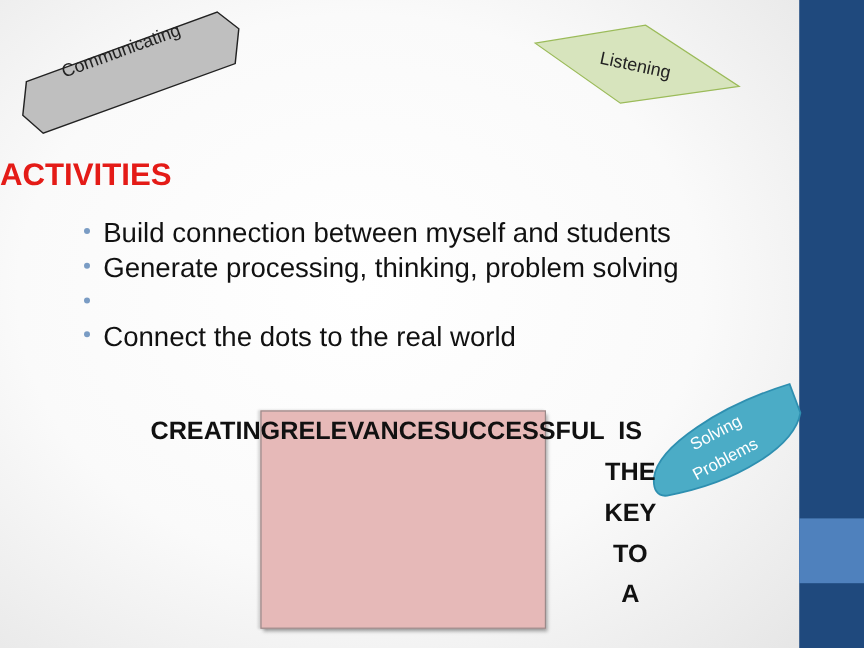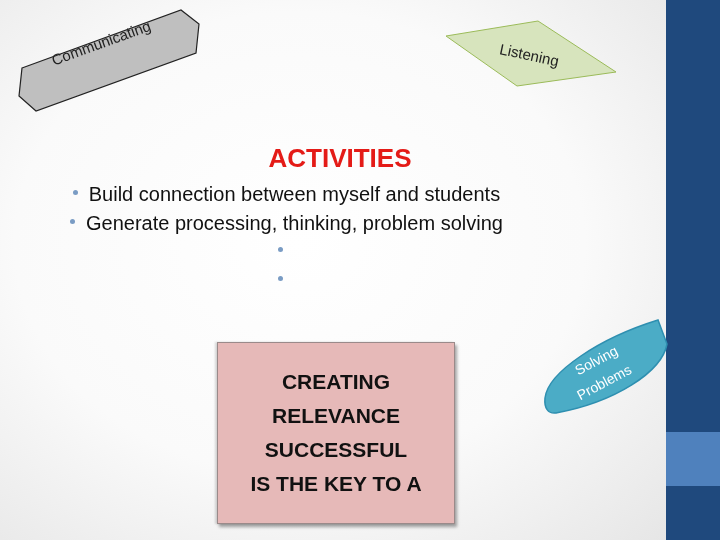--- a/index.html
+++ b/index.html
@@ -3,31 +3,31 @@
 <meta charset="utf-8">
 <style>
   html, body { margin:0; padding:0; }
   body { width:720px; height:540px; position:relative; overflow:hidden;
     font-family:"Liberation Sans", "DejaVu Sans", sans-serif; }
   .slide-bg { position:absolute; left:0; top:0; width:666px; height:540px;
     background: radial-gradient(ellipse at 45% 45%, #ffffff 0%, #fafafa 55%, #e6e6e6 100%); }
   .side-bar { position:absolute; left:666px; top:0; width:54px; height:540px; background:#1f497d; }
   .side-band { position:absolute; left:666px; top:432px; width:54px; height:54px; background:#4f81bd; }
   .shapes { position:absolute; left:0; top:0; width:720px; height:540px; }
-  .title { position:absolute; left:0; width:680px; top:143px; text-align:center;
+  .title { position:absolute; left:0; width:680px; top:130px; 
     color:#e41b17; font-weight:bold; font-size:26px; }
   .bullets { position:absolute; left:70px; top:180px; margin:0; padding:0; list-style:none; }
-  .bullets li { font-size:20px; color:#111; height:28.6px; line-height:28px; white-space:nowrap;text-align:center; }
+  .bullets li { font-size:23px; color:#111; height:28.6px; line-height:28px; white-space:nowrap; }
   .bullets li .dot { display:inline-block; width:5px; height:5px; border-radius:50%;
     background:#7a9cc4; margin-right:11px; vertical-align:middle; position:relative; top:-3px; }
   .keybox { position:absolute; left:217px; top:342px; width:236px; height:180px;
     background:#e6b9b8; border:1px solid #9a8a8a;
     box-shadow: 2px 3px 3px rgba(0,0,0,0.35), -2px 0 2px rgba(0,0,0,0.15);
     text-align:center; font-weight:bold; font-size:21px; color:#111;
-    display:flex; flex-direction:column; justify-content:center; }
+    display:flex; flex-direction:row; justify-content:center; }
   .keybox span { display:block; line-height:34px; }
   .shape-label { position:absolute; font-size:15px; color:#222; white-space:nowrap; }
 </style>
 </head>
 <body>
 
 <div class="slide-bg"></div>
 <div class="side-bar"></div>
 <div class="side-band"></div>
 
@@ -41,21 +41,21 @@
 <div class="shape-label" style="left:500px; top:40px; transform:rotate(12deg); transform-origin:left center;">Listening</div>
 <div class="shape-label" style="left:576px; top:363px; color:#fff; font-size:14px; transform:rotate(-28deg); transform-origin:left center;">Solving</div>
 <div class="shape-label" style="left:578px; top:388px; color:#fff; font-size:14px; transform:rotate(-28deg); transform-origin:left center;">Problems</div>
 
 <div class="title">ACTIVITIES</div>
 
 <ul class="bullets">
   <li><span class="dot"></span><span>Build connection between myself and students</span></li>
   <li><span class="dot"></span><span>Generate processing, thinking, problem solving</span></li>
   <li><span class="dot"></span></li>
-  <li><span class="dot"></span></li>
+  <li><span class="dot"></span><span>Connect the dots to the real world</span></li>
 </ul>
 
 <div class="keybox">
   <span>CREATING</span>
   <span>RELEVANCE</span>
   <span>SUCCESSFUL</span>
   <span>IS THE KEY TO A</span>
 </div>
 
 </body></html>

